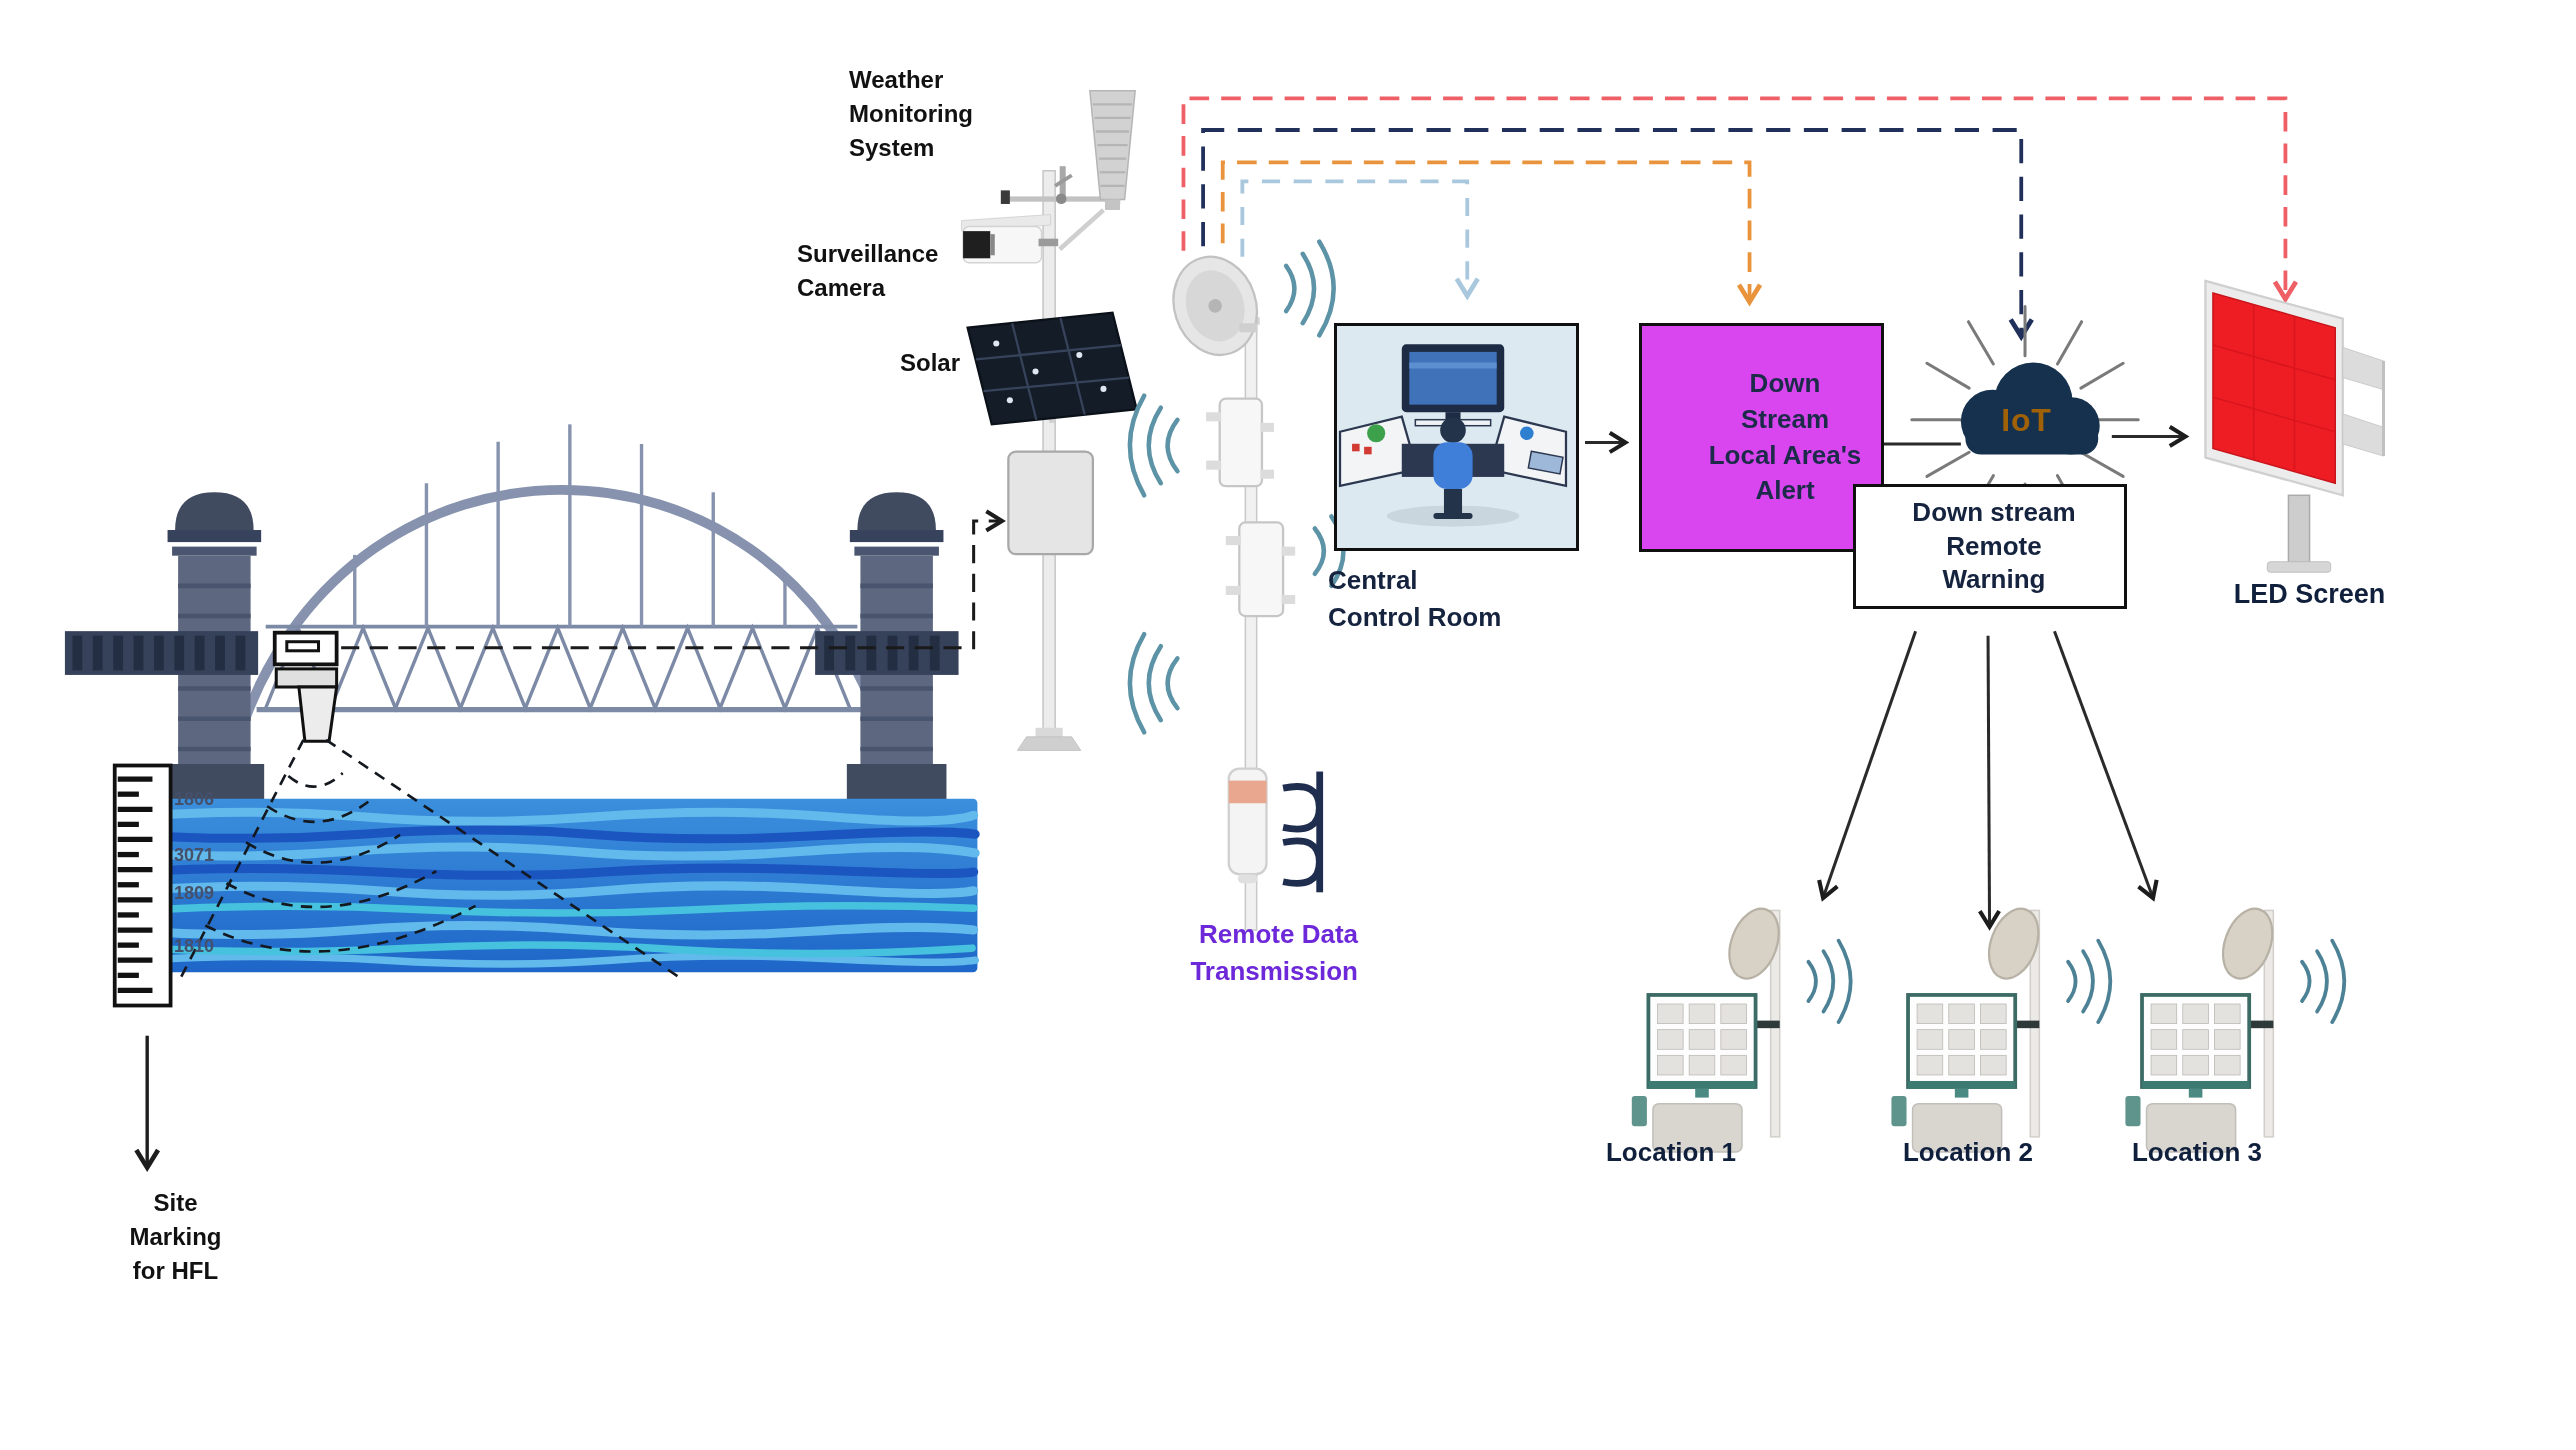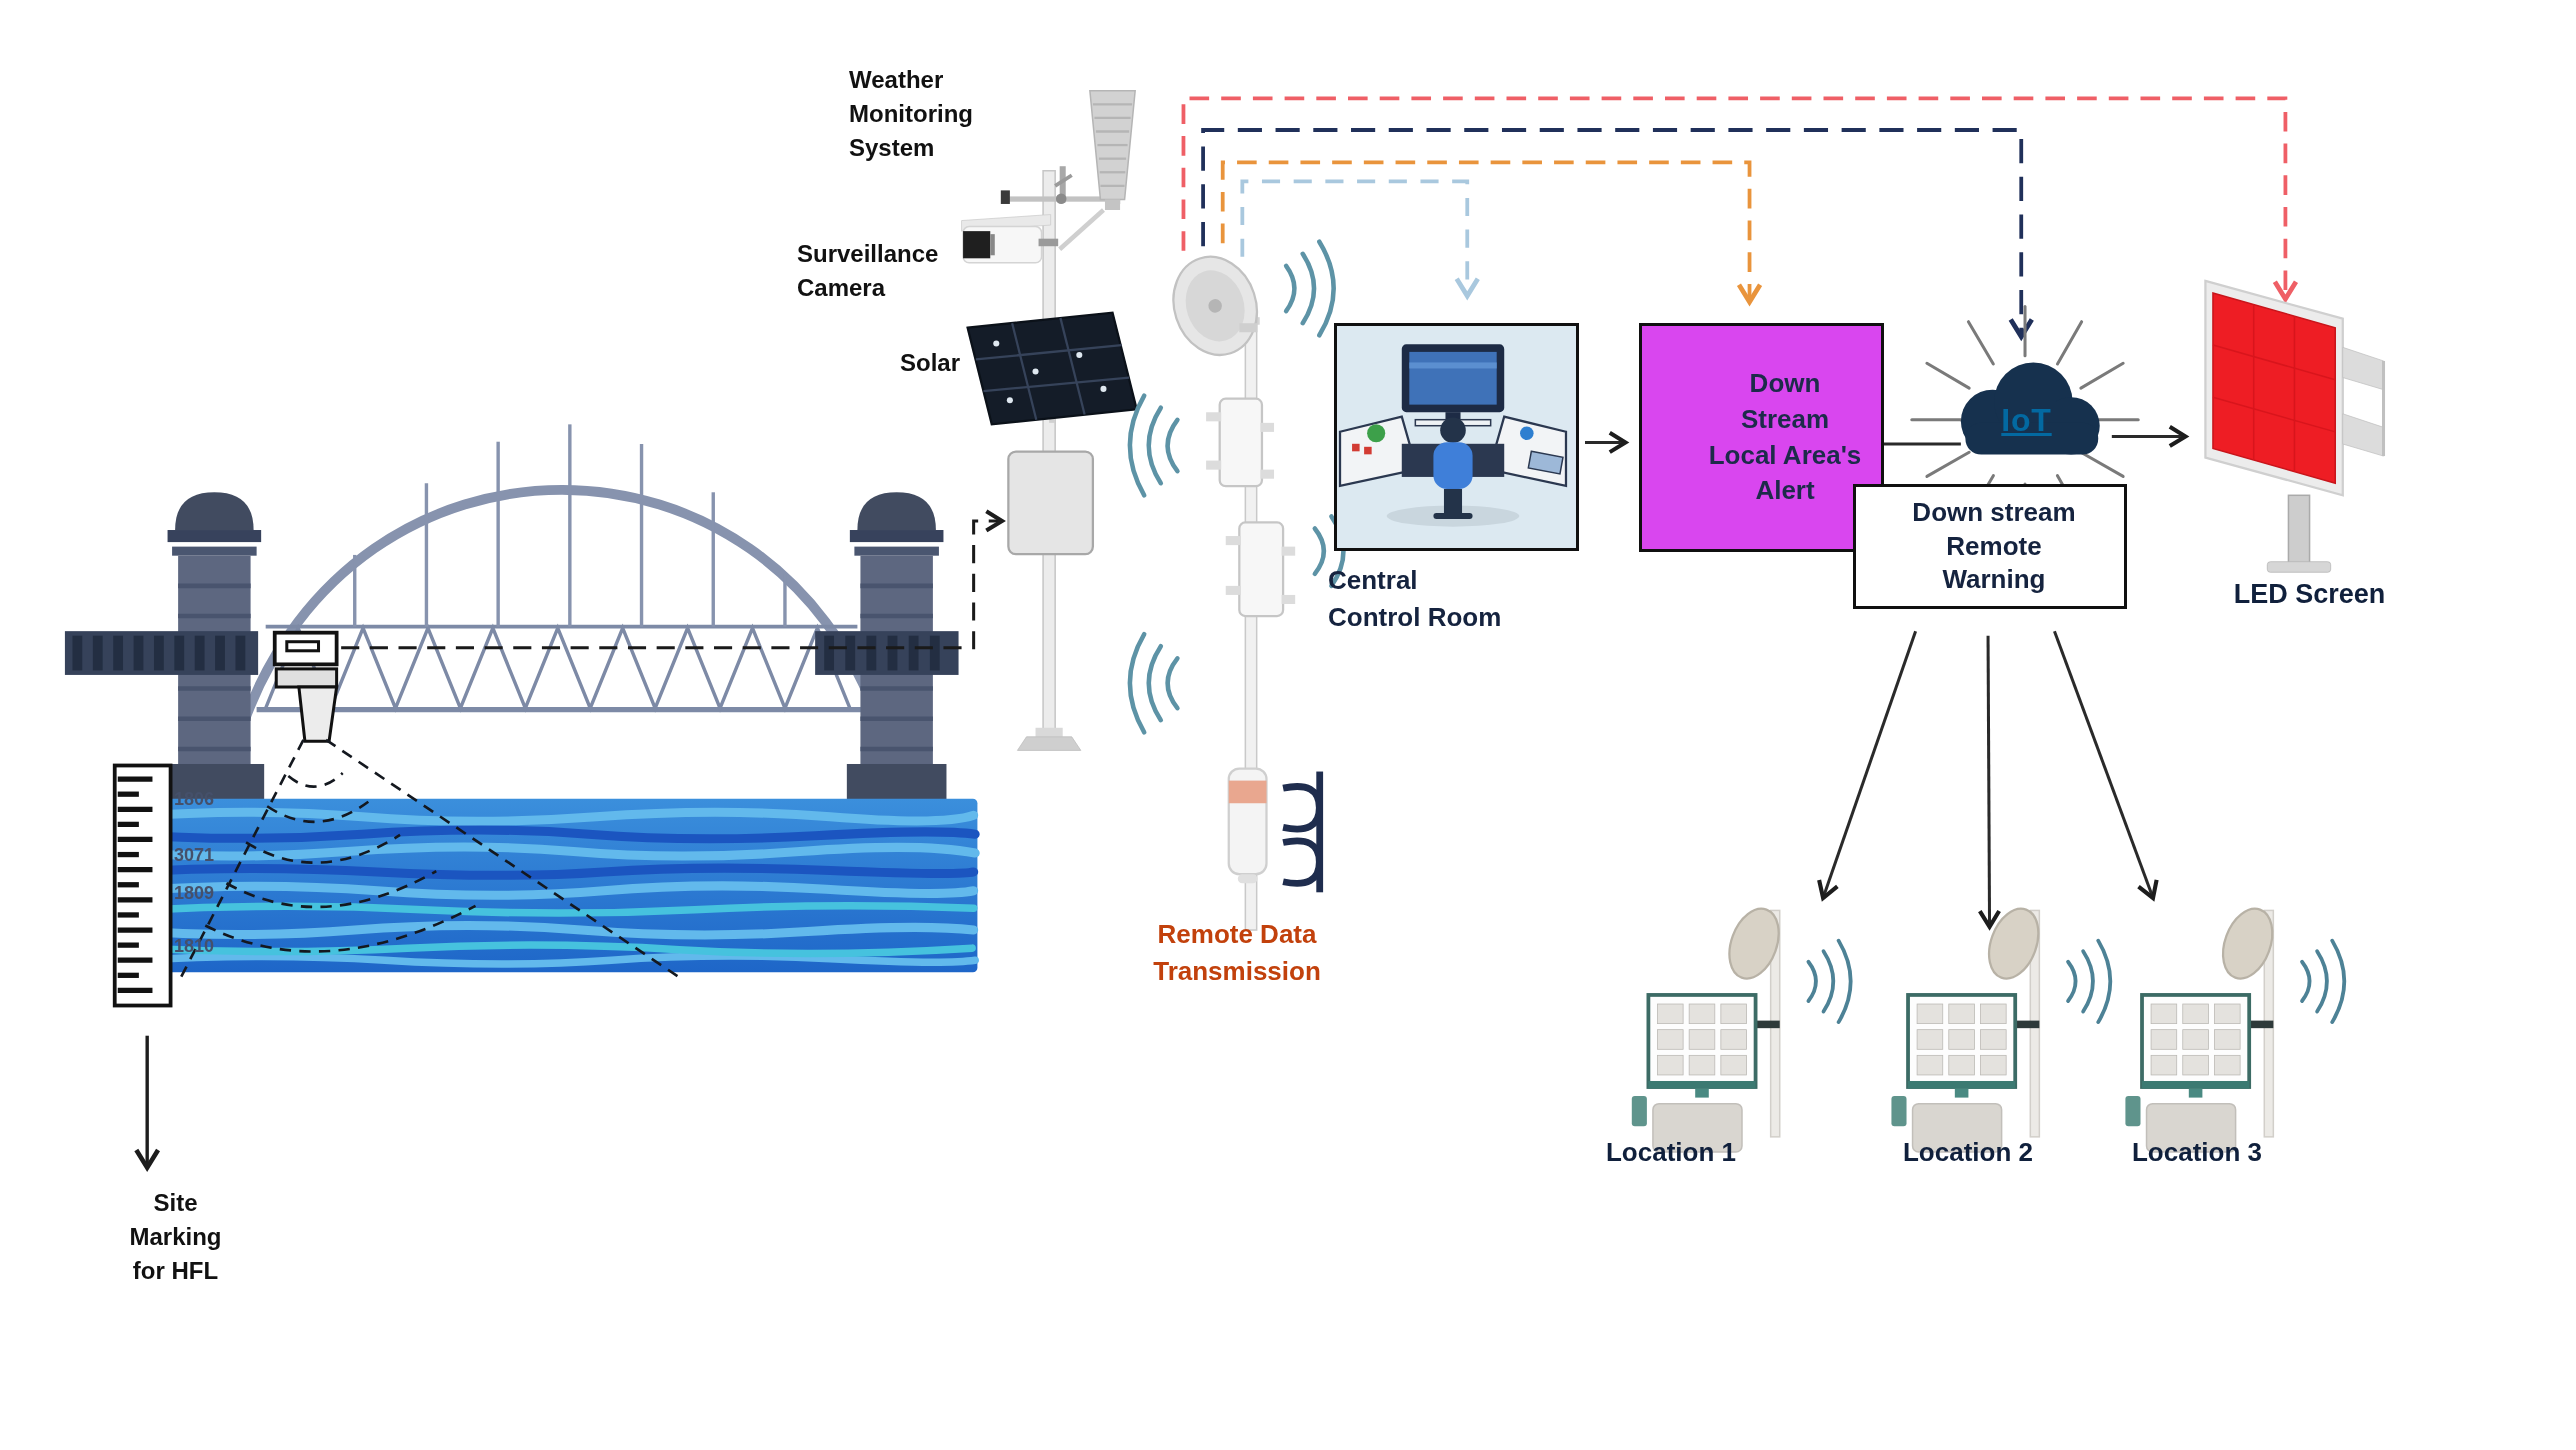--- a/index.html
+++ b/index.html
@@ -12,28 +12,28 @@
            font-weight:700;color:#1d2b4a;background:#fff;}
   #box-alert{left:1639px;top:323px;width:192px;height:223px;background:#d946ef;
              font-size:26px;font-weight:600;line-height:1.38;padding-left:47px;}
   #box-warning{left:1853px;top:484px;width:260px;height:119px;font-size:26px;line-height:1.3;color:#15233f;padding-left:8px;}
   #box-siren{left:1698px;top:1238px;width:525px;height:125px;font-size:26px;color:#15233f;}
   #box-ccr{position:absolute;left:1334px;top:323px;width:239px;height:222px;border:3px solid #101010;
            background:#dce9f1;}
   #lbl-weather{left:849px;top:63px;font-size:24px;}
   #lbl-surv{left:797px;top:237px;font-size:24px;}
   #lbl-solar{left:900px;top:346px;font-size:24px;}
-  #lbl-rdt{left:1116px;top:916px;width:242px;text-align:center;font-size:26px;color:#c2410c;}
+  #lbl-rdt{left:1116px;top:916px;width:242px;text-align:right;font-size:26px;color:#6d28d9;}
   #lbl-ccr{left:1328px;top:562px;width:251px;font-size:26px;color:#15233f;}
   #lbl-led{left:2204px;top:575px;width:211px;text-align:center;font-size:27px;color:#10203c;}
   #lbl-site{left:104px;top:1186px;width:143px;text-align:center;font-size:24px;}
   .loc{position:absolute;top:1137px;width:174px;text-align:center;font-size:26px;font-weight:700;color:#10203c;}
   #loc1{left:1584px;} #loc2{left:1881px;} #loc3{left:2110px;}
   #iot-label{position:absolute;left:1985px;top:402px;width:83px;text-align:center;
-             font-size:32px;font-weight:700;color:#0369a1;letter-spacing:0.8px;text-decoration:underline;}
+             font-size:32px;font-weight:700;color:#a16207;letter-spacing:0.8px;}
   .hfl{position:absolute;left:174px;font-size:18px;font-weight:600;color:#45506a;}
 </style>
 </head>
 <body>
 
 <div id="canvas">
 
 <svg width="2576" height="1451" viewBox="0 0 3413 1922">
   <defs>
     <linearGradient id="gWater" x1="0" y1="0" x2="0" y2="1">

